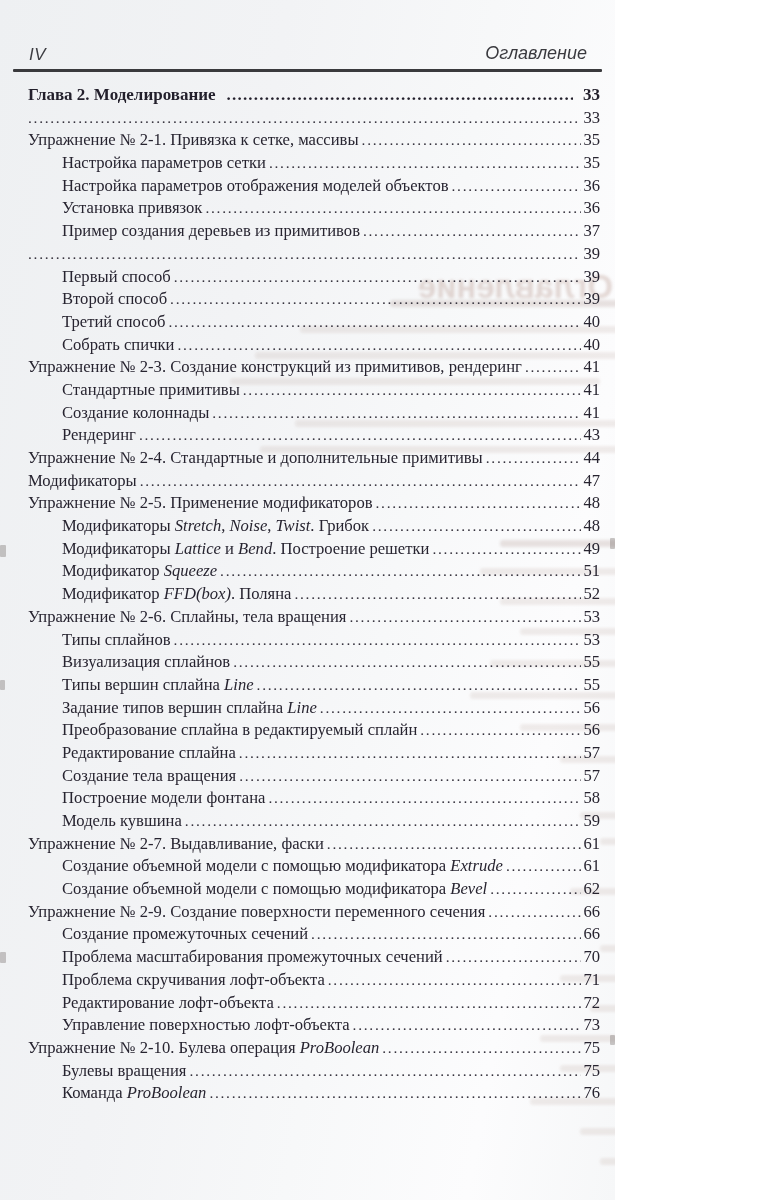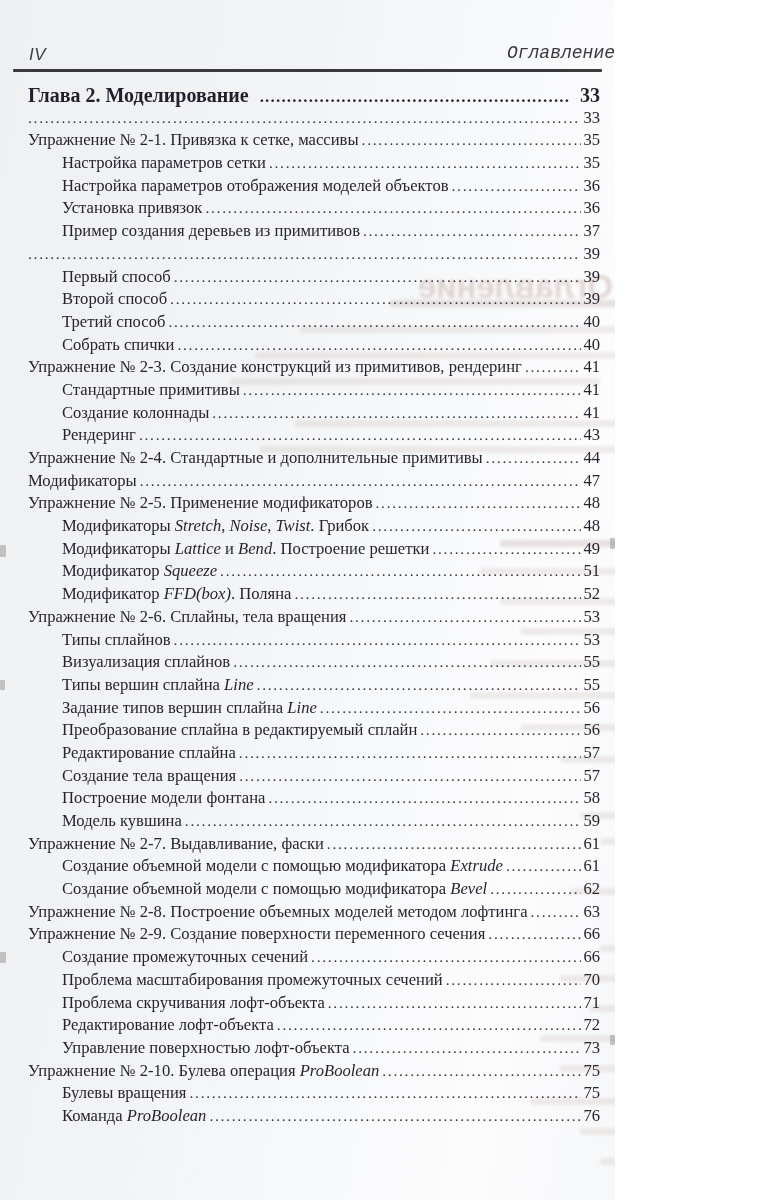--- a/index.html
+++ b/index.html
@@ -12,39 +12,39 @@
     position:relative;width:615px;height:1200px;overflow:hidden;
     background:linear-gradient(100deg,#eef0f2 0%,#f2f3f5 35%,#f7f8f9 60%,#fcfcfd 82%,#f6f7f8 100%);
   }
   
   .folio{
     position:absolute;left:29px;top:45px;
     font-family:"Liberation Sans","DejaVu Sans",sans-serif;
     font-style:italic;font-size:17px;color:#3d3d42;letter-spacing:.5px;
   }
   .running-title{
-    position:absolute;right:0;top:43px;
-    font-family:Liberation Mono, monospace;
+    position:absolute;right:28px;top:43px;
+    font-family:Liberation Sans, sans-serif;
     font-style:italic;font-size:18px;color:#3a3a3f;
   }
   .head-rule{
     position:absolute;left:13px;right:13px;top:69px;height:2.6px;
     background:#3a3a3d;border-radius:1px;
   }
   
   .toc{
     position:absolute;left:28px;right:15px;top:84px;
     color:#272430;font-size:16.6px;
   }
   .toc-row{
     display:flex;align-items:baseline;
     height:22.7px;line-height:22.7px;white-space:nowrap;
   }
   .toc-row.indent{padding-left:34px;}
-  .toc-row.chapter{font-weight:bold;font-size:20px;color:#221f2b;gap:8px;}
+  .toc-row.chapter{font-weight:bold;font-size:17px;color:#221f2b;gap:8px;}
   .toc-row .label{flex:0 0 auto;padding-right:3px;}
   .toc-row .label i{font-style:italic;}
   .toc-row .dots{flex:1 1 auto;overflow:hidden;white-space:nowrap;min-width:12px;}
   .toc-row .dots::after{
     content:"...................................................................................................................................................................................................................................................";
     letter-spacing:1.7px;font-size:15.5px;color:#34313c;
   }
   .toc-row.chapter .dots::after{letter-spacing:1.2px;font-size:17px;color:#221f2b;}
   .toc-row .pg{flex:0 0 auto;padding-left:2px;}
   
@@ -280,25 +280,20 @@
         <span class="label"><span>Создание объемной модели с помощью модификатора </span><i>Extrude</i></span>
         <span class="dots"></span>
         <span class="pg">61</span>
       </div>
       <div class="toc-row indent">
         <span class="label"><span>Создание объемной модели с помощью модификатора </span><i>Bevel</i></span>
         <span class="dots"></span>
         <span class="pg">62</span>
       </div>
       <div class="toc-row">
-        <span class="label"><span>Упражнение № 2-8. Построение объемных моделей методом лофтинга</span></span>
-        <span class="dots"></span>
-        <span class="pg">63</span>
-      </div>
-      <div class="toc-row">
         <span class="label"><span>Упражнение № 2-9. Создание поверхности переменного сечения</span></span>
         <span class="dots"></span>
         <span class="pg">66</span>
       </div>
       <div class="toc-row indent">
         <span class="label"><span>Создание промежуточных сечений</span></span>
         <span class="dots"></span>
         <span class="pg">66</span>
       </div>
       <div class="toc-row indent">

